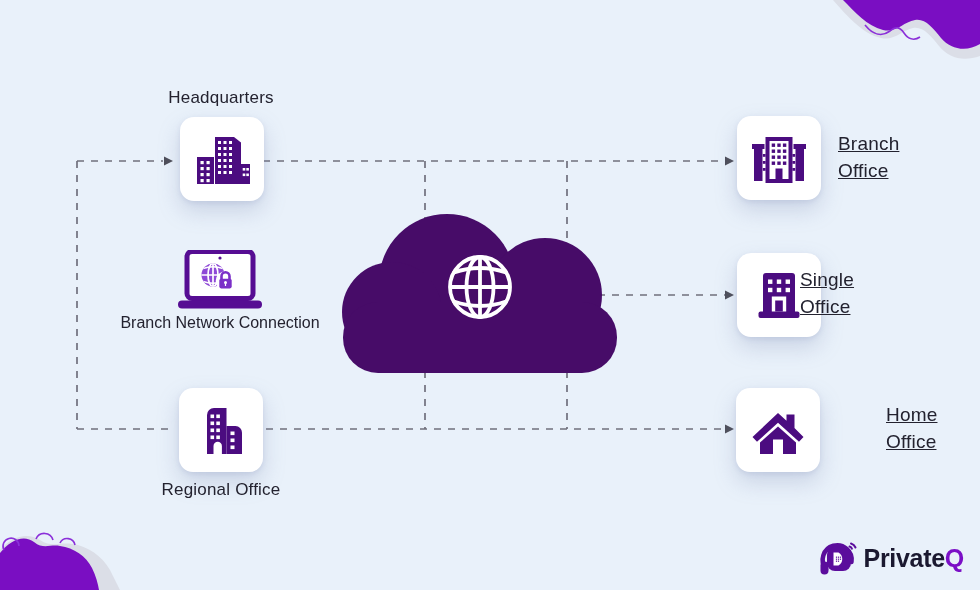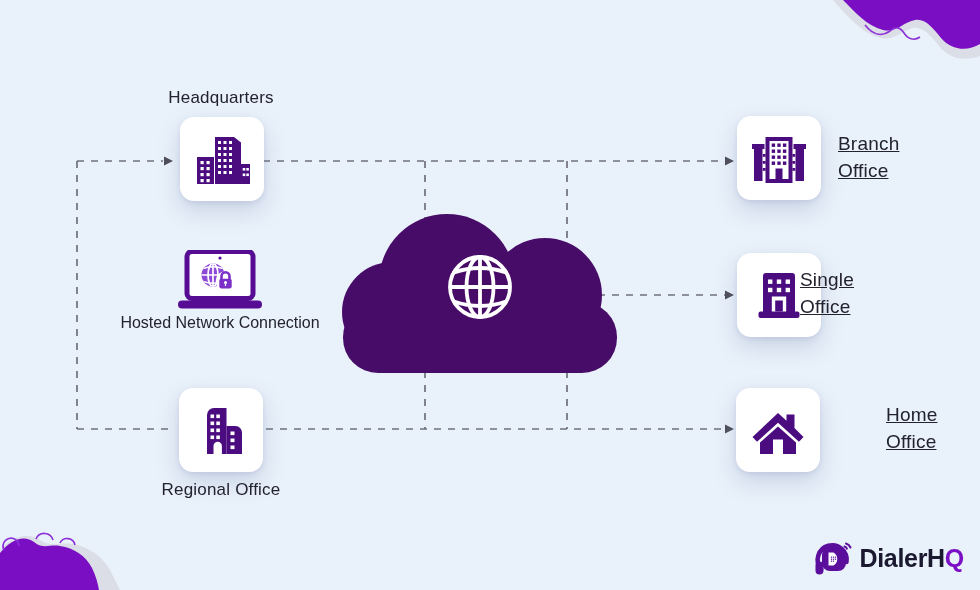--- a/index.html
+++ b/index.html
@@ -144,21 +144,21 @@
         <path d="M25,31.5 Q35,35 45,31.5"></path>
       </g>
       <circle cx="47.5" cy="31" r="9.8" fill="#ffffff"></circle>
       <path d="M43.5,29.5 v-3.2 a4,4 0 0 1 8,0 v3.2" stroke="#7B2FC8" stroke-width="2.6" fill="none"></path>
       <rect x="41.3" y="28.8" width="12.4" height="9.6" rx="1.8" fill="#7B2FC8"></rect>
       <circle cx="47.5" cy="32.6" r="1.5" fill="#ffffff"></circle>
       <rect x="46.9" y="33.4" width="1.2" height="2.6" fill="#ffffff"></rect>
       <rect x="0" y="50.5" width="84" height="8" rx="4" fill="#560D93"></rect>
     </svg>
   </div>
-  <div class="pnc-label">Hosted Network Connection</div>
+  <div class="pnc-label">Branch Network Connection</div>
 
   <div class="card" style="left:179px;top:388px;">
     <svg width="56" height="56" viewBox="0 0 56 56">
       <path d="M14,52 V13 a7,7 0 0 1 7,-7 h12.5 V52 Z" fill="#4B0C80"></path>
       <path d="M33.5,52 V24 h9 a6.5,6.5 0 0 1 6.5,6.5 V52 Z" fill="#4B0C80"></path>
       <g fill="#ffffff">
         <rect x="17.5" y="12.5" width="3.6" height="3.6"></rect>
           <rect x="23.3" y="12.5" width="3.6" height="3.6"></rect>
           <rect x="29.1" y="12.5" width="3.6" height="3.6" fill="none"></rect>
         <rect x="17.5" y="19.5" width="3.6" height="3.6"></rect>
@@ -274,16 +274,16 @@
           <rect x="19.9" y="20.6" width="1.2" height="1.2"></rect>
           <rect x="21.9" y="20.6" width="1.2" height="1.2"></rect>
         <rect x="17.9" y="22.6" width="1.2" height="1.2"></rect>
           <rect x="19.9" y="22.6" width="1.2" height="1.2"></rect>
       </g>
       <g stroke="#5B0D9C" stroke-width="2" fill="none" stroke-linecap="round">
         <path d="M33,5.5 a7,7 0 0 1 4.5,4"></path>
         <path d="M31.5,8.5 a3.5,3.5 0 0 1 2.4,2.2"></path>
       </g>
     </svg>
-    <div class="logo-text"><span>DialerH</span><span class="accent">Q</span></div>
+    <div class="logo-text"><span>Private</span><span class="accent">Q</span></div>
   </div>
 
 </div>
 
 </body></html>

